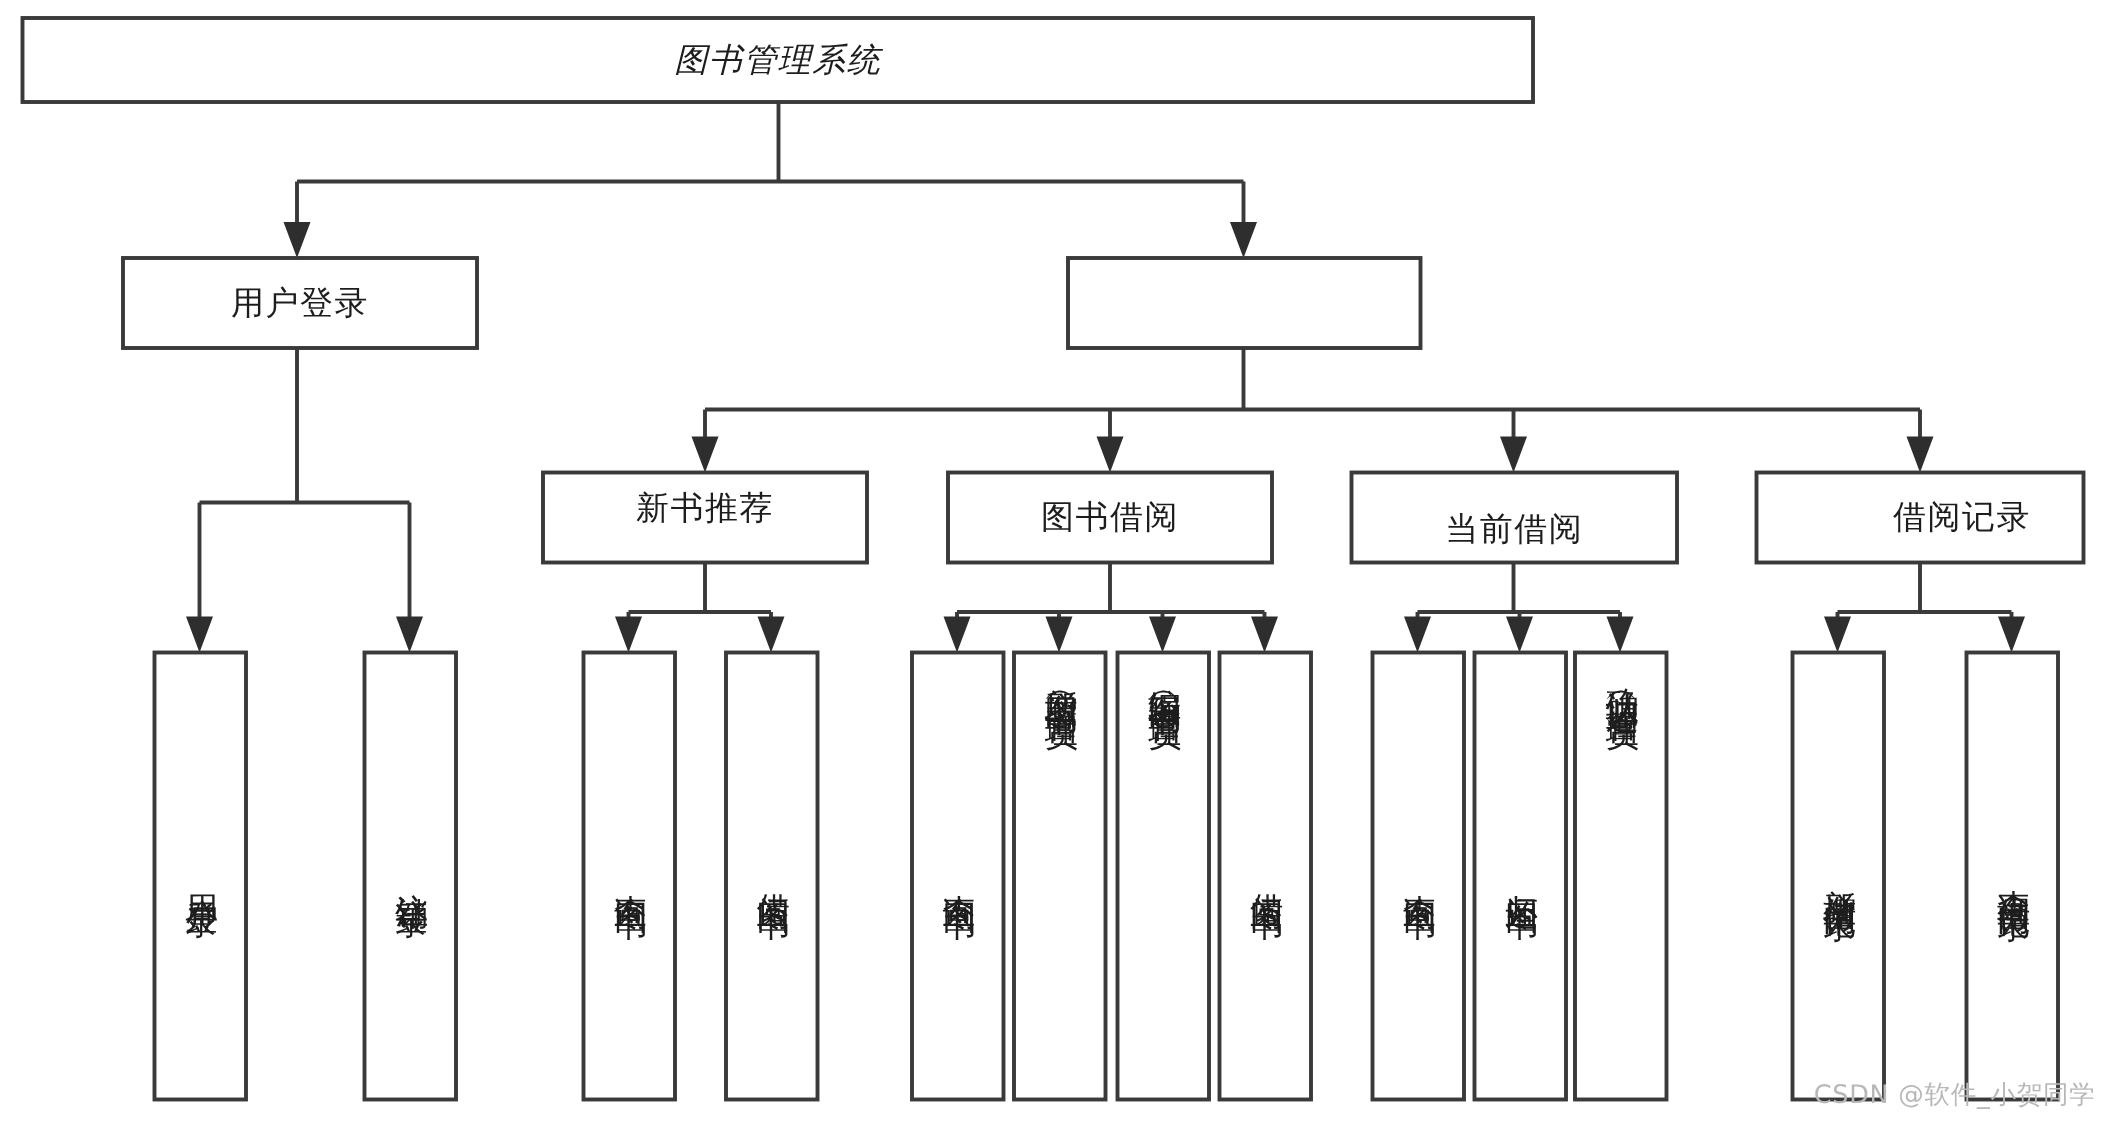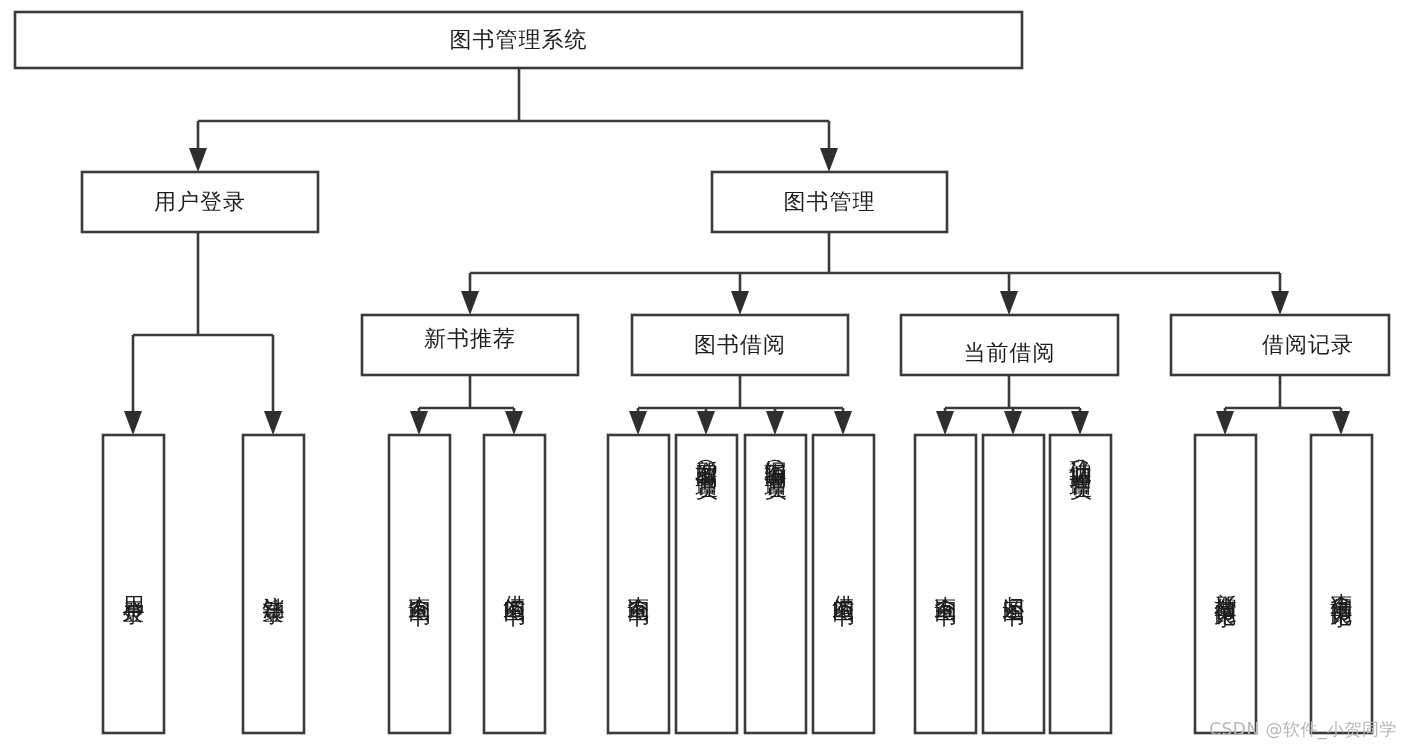--- a/index.html
+++ b/index.html
@@ -177,30 +177,27 @@
 
       <rect class="node-box" x="915" y="435" width="61" height="298"></rect>
       <rect class="node-box" x="983" y="435" width="61" height="298"></rect>
       <rect class="node-box" x="1050" y="435" width="61" height="298"></rect>
 
       <rect class="node-box" x="1195" y="435" width="61" height="298"></rect>
       <rect class="node-box" x="1311" y="435" width="61" height="298"></rect>
     </g>
   </svg>
 
-  <div class="hlabel-wrap" style="left:15px; top:12px; width:1007px; height:56px;">
+  <div class="hlabel-wrap" style="left:15px; top:12px; width:1007px; height:56px;font-style:italic;">
     <span class="hlabel-text">图书管理系统</span>
   </div>
 
   <div class="hlabel-wrap" style="left:82px; top:172px; width:236px; height:60px;">
     <span class="hlabel-text">用户登录</span>
   </div>
-  <div class="hlabel-wrap" style="left:712px; top:172px; width:235px; height:60px;">
-    <span class="hlabel-text">图书管理</span>
-  </div>
 
   <div class="hlabel-wrap" style="left:362px; top:315px; width:216px; height:48px;">
     <span class="hlabel-text">新书推荐</span>
   </div>
   <div class="hlabel-wrap" style="left:632px; top:315px; width:216px; height:60px;align-items:center;">
     <span class="hlabel-text">图书借阅</span>
   </div>
   <div class="hlabel-wrap" style="left:901px; top:315px; width:217px; height:76px;">
     <span class="hlabel-text">当前借阅</span>
   </div>

